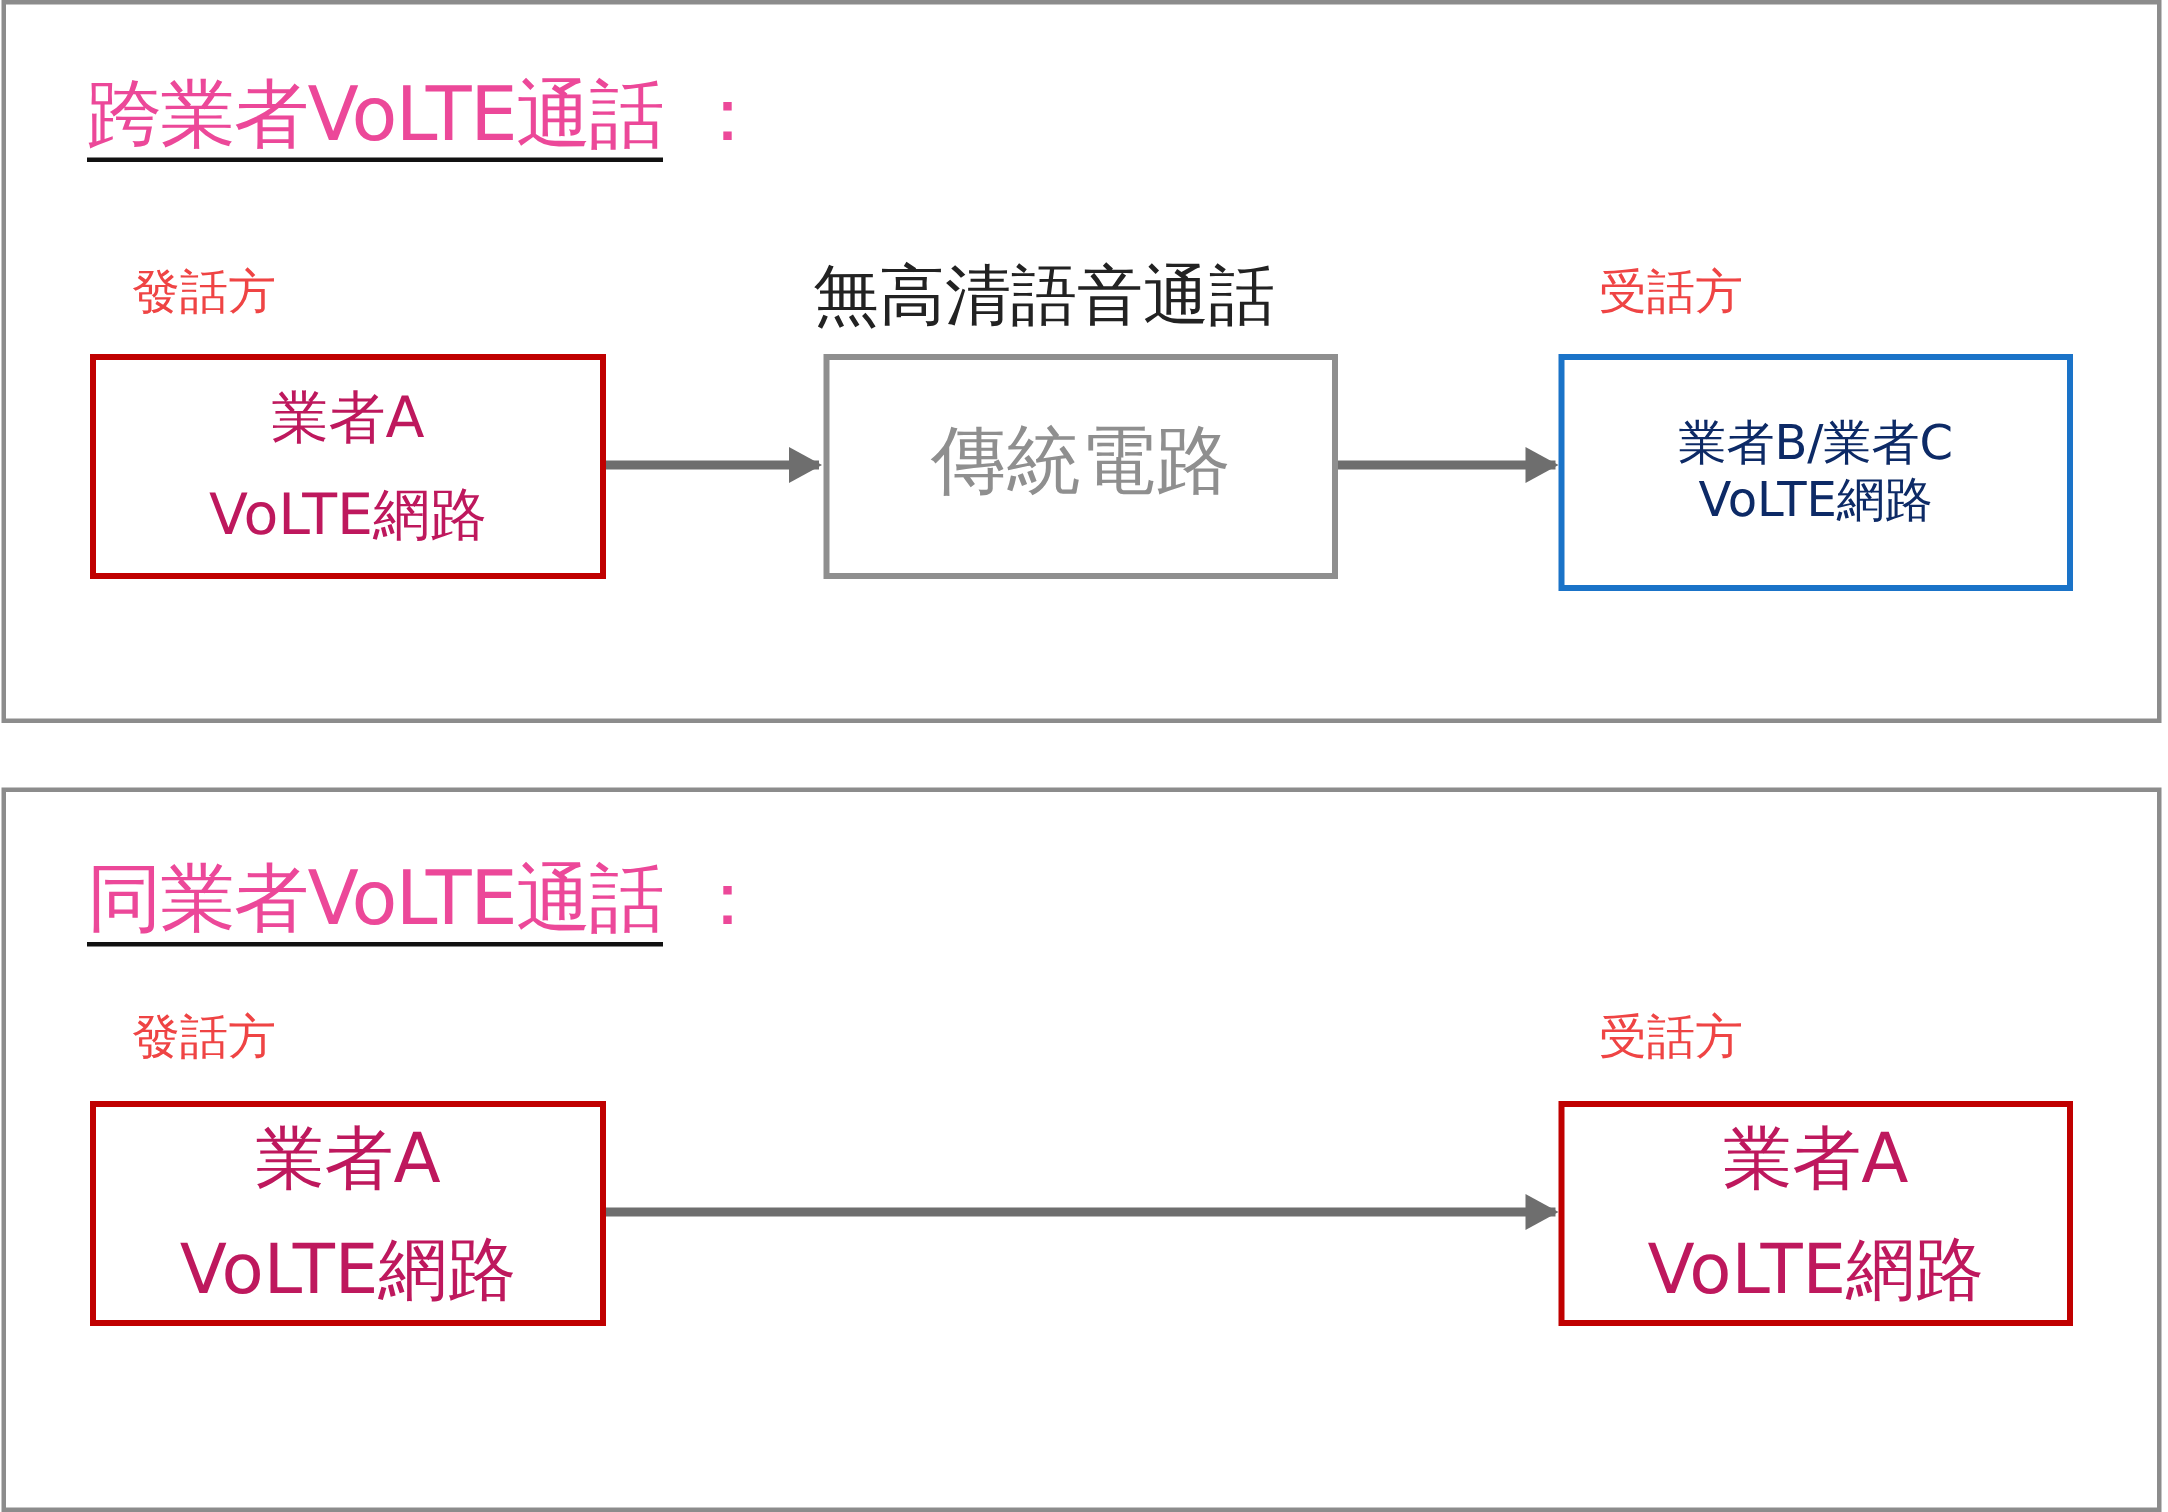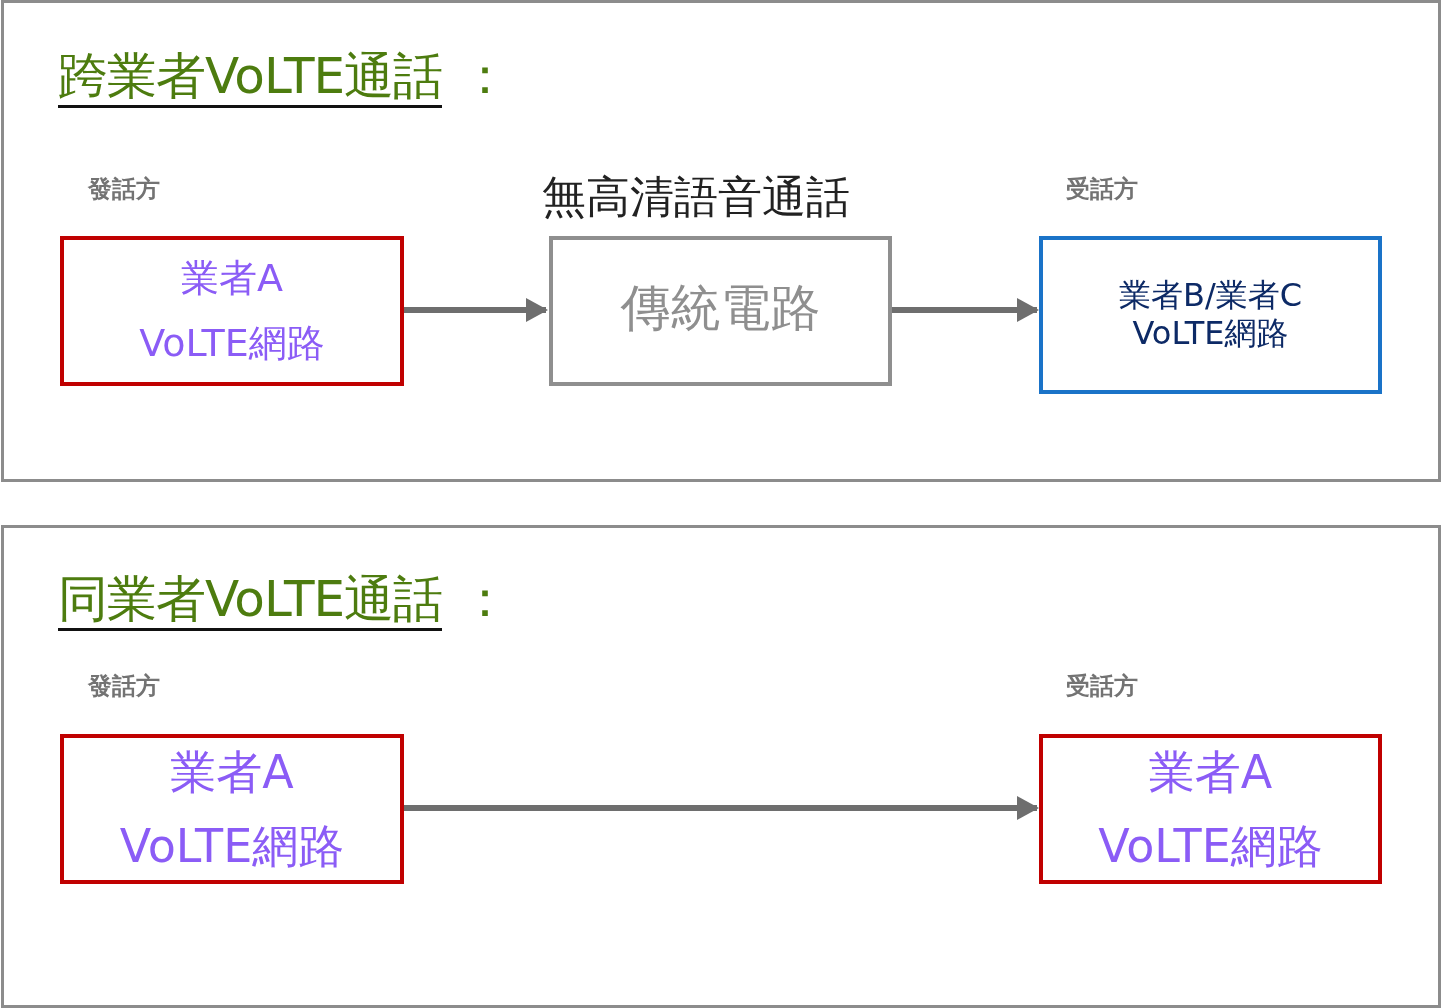--- a/index.html
+++ b/index.html
@@ -1,28 +1,28 @@
 <!DOCTYPE html>
 <html><head>
 <meta charset="utf-8">
 <style>
   html, body { margin:0; padding:0; background:#ffffff; }
   body { width:1445px; height:1008px; position:relative; overflow:hidden;
          font-family:"DejaVu Sans", "Liberation Sans", sans-serif; }
   .panel { position:absolute; left:1px; width:1440px; border:3px solid #8c8c8c; box-sizing:border-box; background:#fff; }
   #panel1 { top:0px; height:482px; }
   #panel2 { top:525px; height:483px; }
-  .title { position:absolute; left:54px; font-size:50px; color:#4d7c0f; white-space:nowrap; letter-spacing:-1px; }
+  .title { position:absolute; left:54px; font-size:50px; color:#ec4899; white-space:nowrap; letter-spacing:-1px; }
   .title .u { border-bottom:3px solid #111; padding-bottom:0px; }
   .title .colon { margin-left:18px; }
-  .role { position:absolute; font-size:24px; color:#737373; white-space:nowrap;font-weight:bold; }
+  .role { position:absolute; font-size:32px; color:#ef4444; white-space:nowrap; }
   .box { position:absolute; box-sizing:border-box; border:4px solid #c00000; background:#fff;
          display:flex; flex-direction:column; align-items:center; justify-content:center; text-align:center; line-height:1.18; }
   .box span { display:block; white-space:nowrap; }
-  .red-text { color:#8b5cf6;gap:20px; }
+  .red-text { color:#be185d;gap:20px; }
   .navy-text { color:#0d2a66; }
   .gray-text { color:#8f8f8f;font-family:Liberation Mono, monospace; }
   .arrow { position:absolute; height:6px; background:#6e6e6e; }
   .arrow::after { content:""; position:absolute; right:-2px; top:-9px; width:0; height:0;
                   border-top:12px solid transparent; border-bottom:12px solid transparent; border-left:22px solid #6e6e6e; }
   .mid-label { position:absolute; font-size:44px; color:#222; white-space:nowrap; text-align:center; }
 </style>
 </head>
 <body>
 

